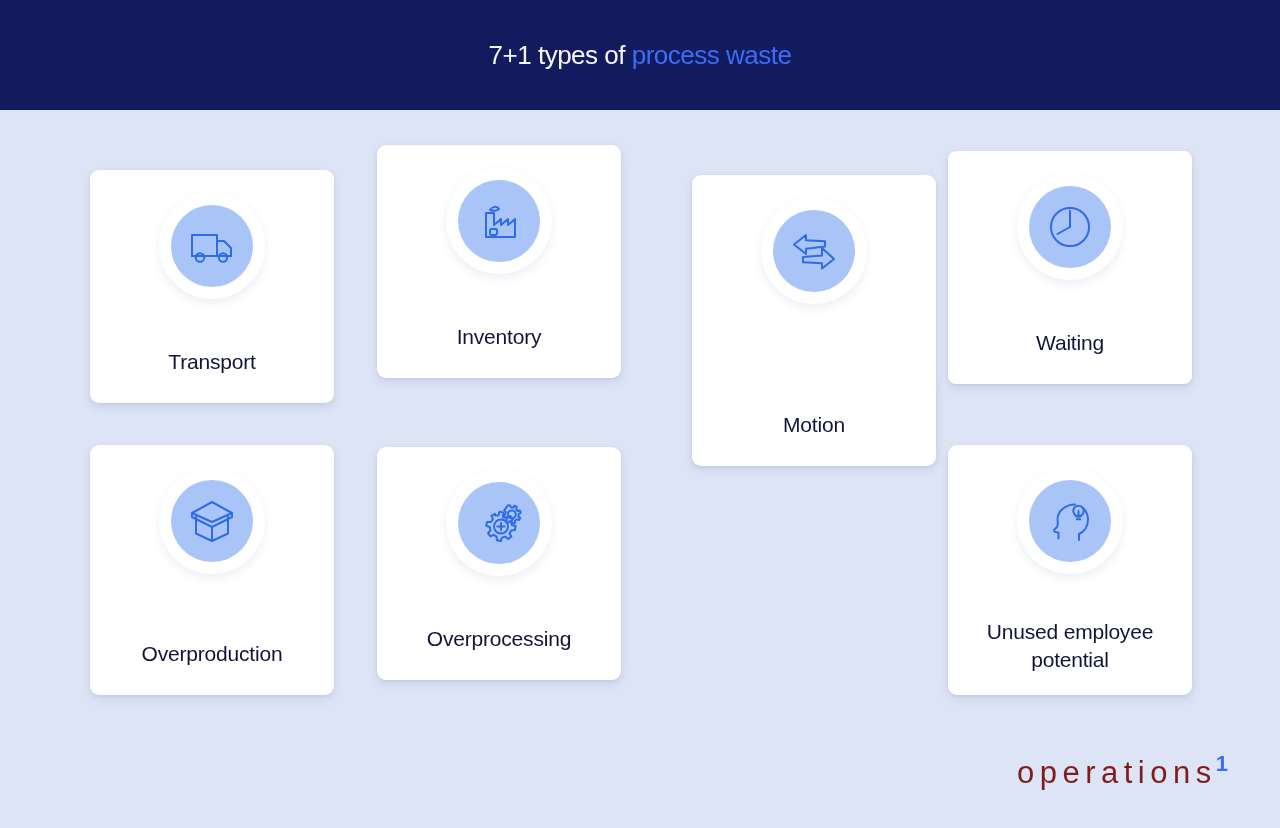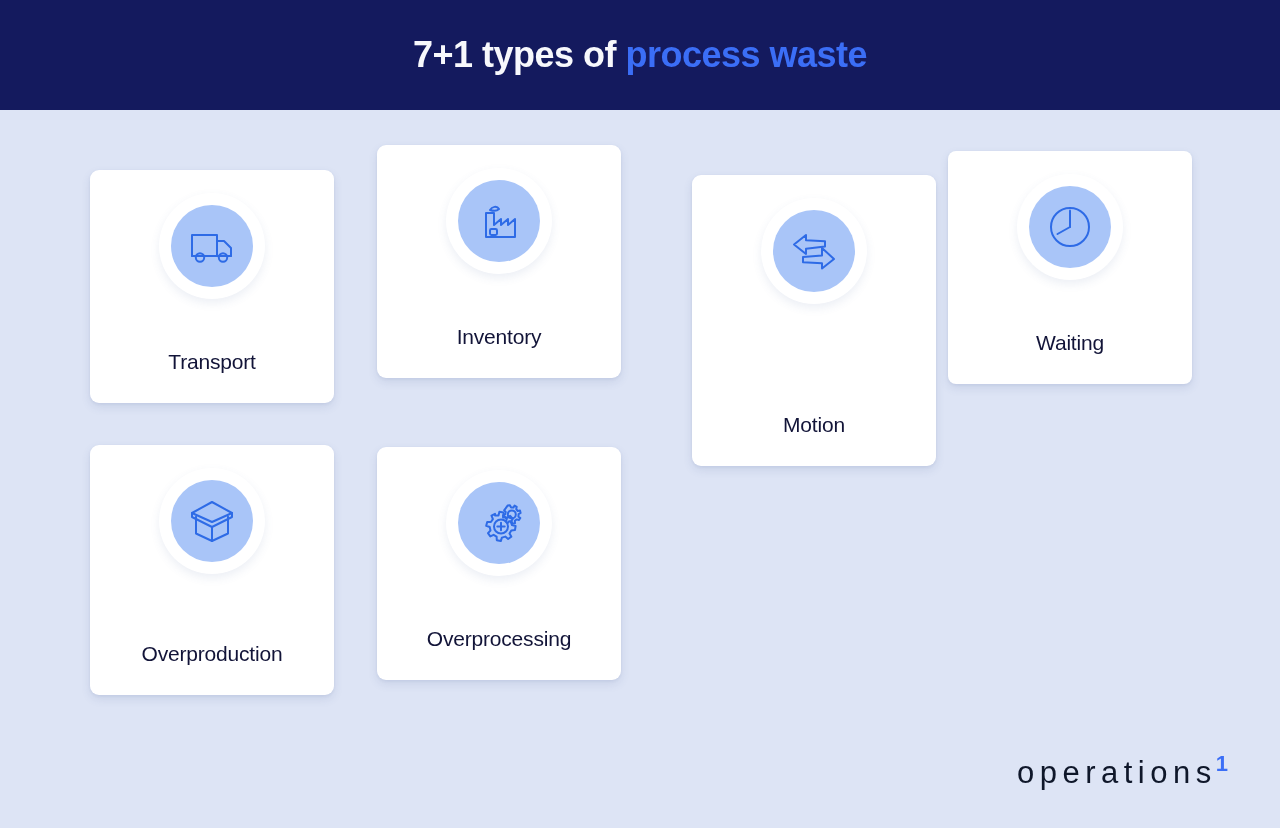--- a/index.html
+++ b/index.html
@@ -22,22 +22,22 @@
     left: 0;
     top: 0;
     width: 1280px;
     height: 110px;
     background: #141a5e;
     display: flex;
     align-items: center;
     justify-content: center;
   }
   .header-title {
-    font-size: 36px;
-    font-weight: bold;
+    font-size: 26px;
+    font-weight: normal;
     letter-spacing: -0.5px;
     white-space: nowrap;
     line-height: 1;
   }
   .title-main { color: #f7f8fc; }
   .title-accent { color: #3b6ef6; }
 
   
   .board {
     position: absolute;
@@ -130,21 +130,21 @@
   .logo {
     position: absolute;
     right: 52px;
     bottom: 40px;
     display: flex;
     align-items: flex-start;
     line-height: 1;
   }
   .logo-word {
     font-size: 31px;
-    color: #0f172a;
+    color: #7f1d1d;
     letter-spacing: 5.5px;
     font-weight: 400;
   }
   .logo-sup {
     font-size: 22px;
     font-weight: bold;
     color: #3b6ef6;
     margin-left: -1px;
     margin-top: -4px;
   }
@@ -236,19 +236,33 @@
           <path d="M27 24.8 V32.2 M23.3 28.5 H30.7"></path>
           <path d="M33.6 7.6 L35.9 7.2 L37.1 9.4 L39.5 9.6 L40.6 7.6 L42.7 8.8 L42.2 11.2 L43.7 13 L46 12.6 L46.6 15 L44.6 16.2 L44.4 18.6 L46.3 20 L45 22 L42.7 21.4 L40.8 22.8 L41 25.2 L38.6 25.6 L37.6 23.5 L35.2 23.2 L33.8 25 L31.9 23.7 L32.7 21.5 L31.5 19.5 L29.1 19.6 L29 17.2 L31.2 16.3 L31.7 14 L30.1 12.3 L31.6 10.4 Z"></path>
           <circle cx="37.8" cy="16.4" r="4"></circle>
         </svg>
       </div>
     </div>
     <div class="card-label">Overprocessing</div>
   </div>
 
 
+  <div class="card col-4 r2c4">
+    <div class="icon-wrap">
+      <div class="icon-disc">
+        <svg viewBox="0 0 50 50">
+          <path d="M30 8.5 C20 8.5 12.5 15.5 12.5 23.5 C12.5 27 14 29 11.5 31.5 L9.5 33.5 C8.6 34.4 9 35.6 10.2 35.9 L13.5 36.7 V42.5"></path>
+          <path d="M38.5 12.5 C41.5 15.5 43 19.5 43 23.5 C43 31 38.5 36 34 38 V44"></path>
+          <circle cx="33.5" cy="15" r="5.2"></circle>
+          <path d="M31.2 20.5 H35.8 M31.8 23.2 H35.2"></path>
+          <path d="M33.5 15 V20.5"></path>
+        </svg>
+      </div>
+    </div>
+    <div class="card-label two-line">Unused employee potential</div>
+  </div>
 
 </div>
 
 <div class="logo">
   <span class="logo-word">operations</span>
   <span class="logo-sup">1</span>
 </div>
 
 </body></html>

